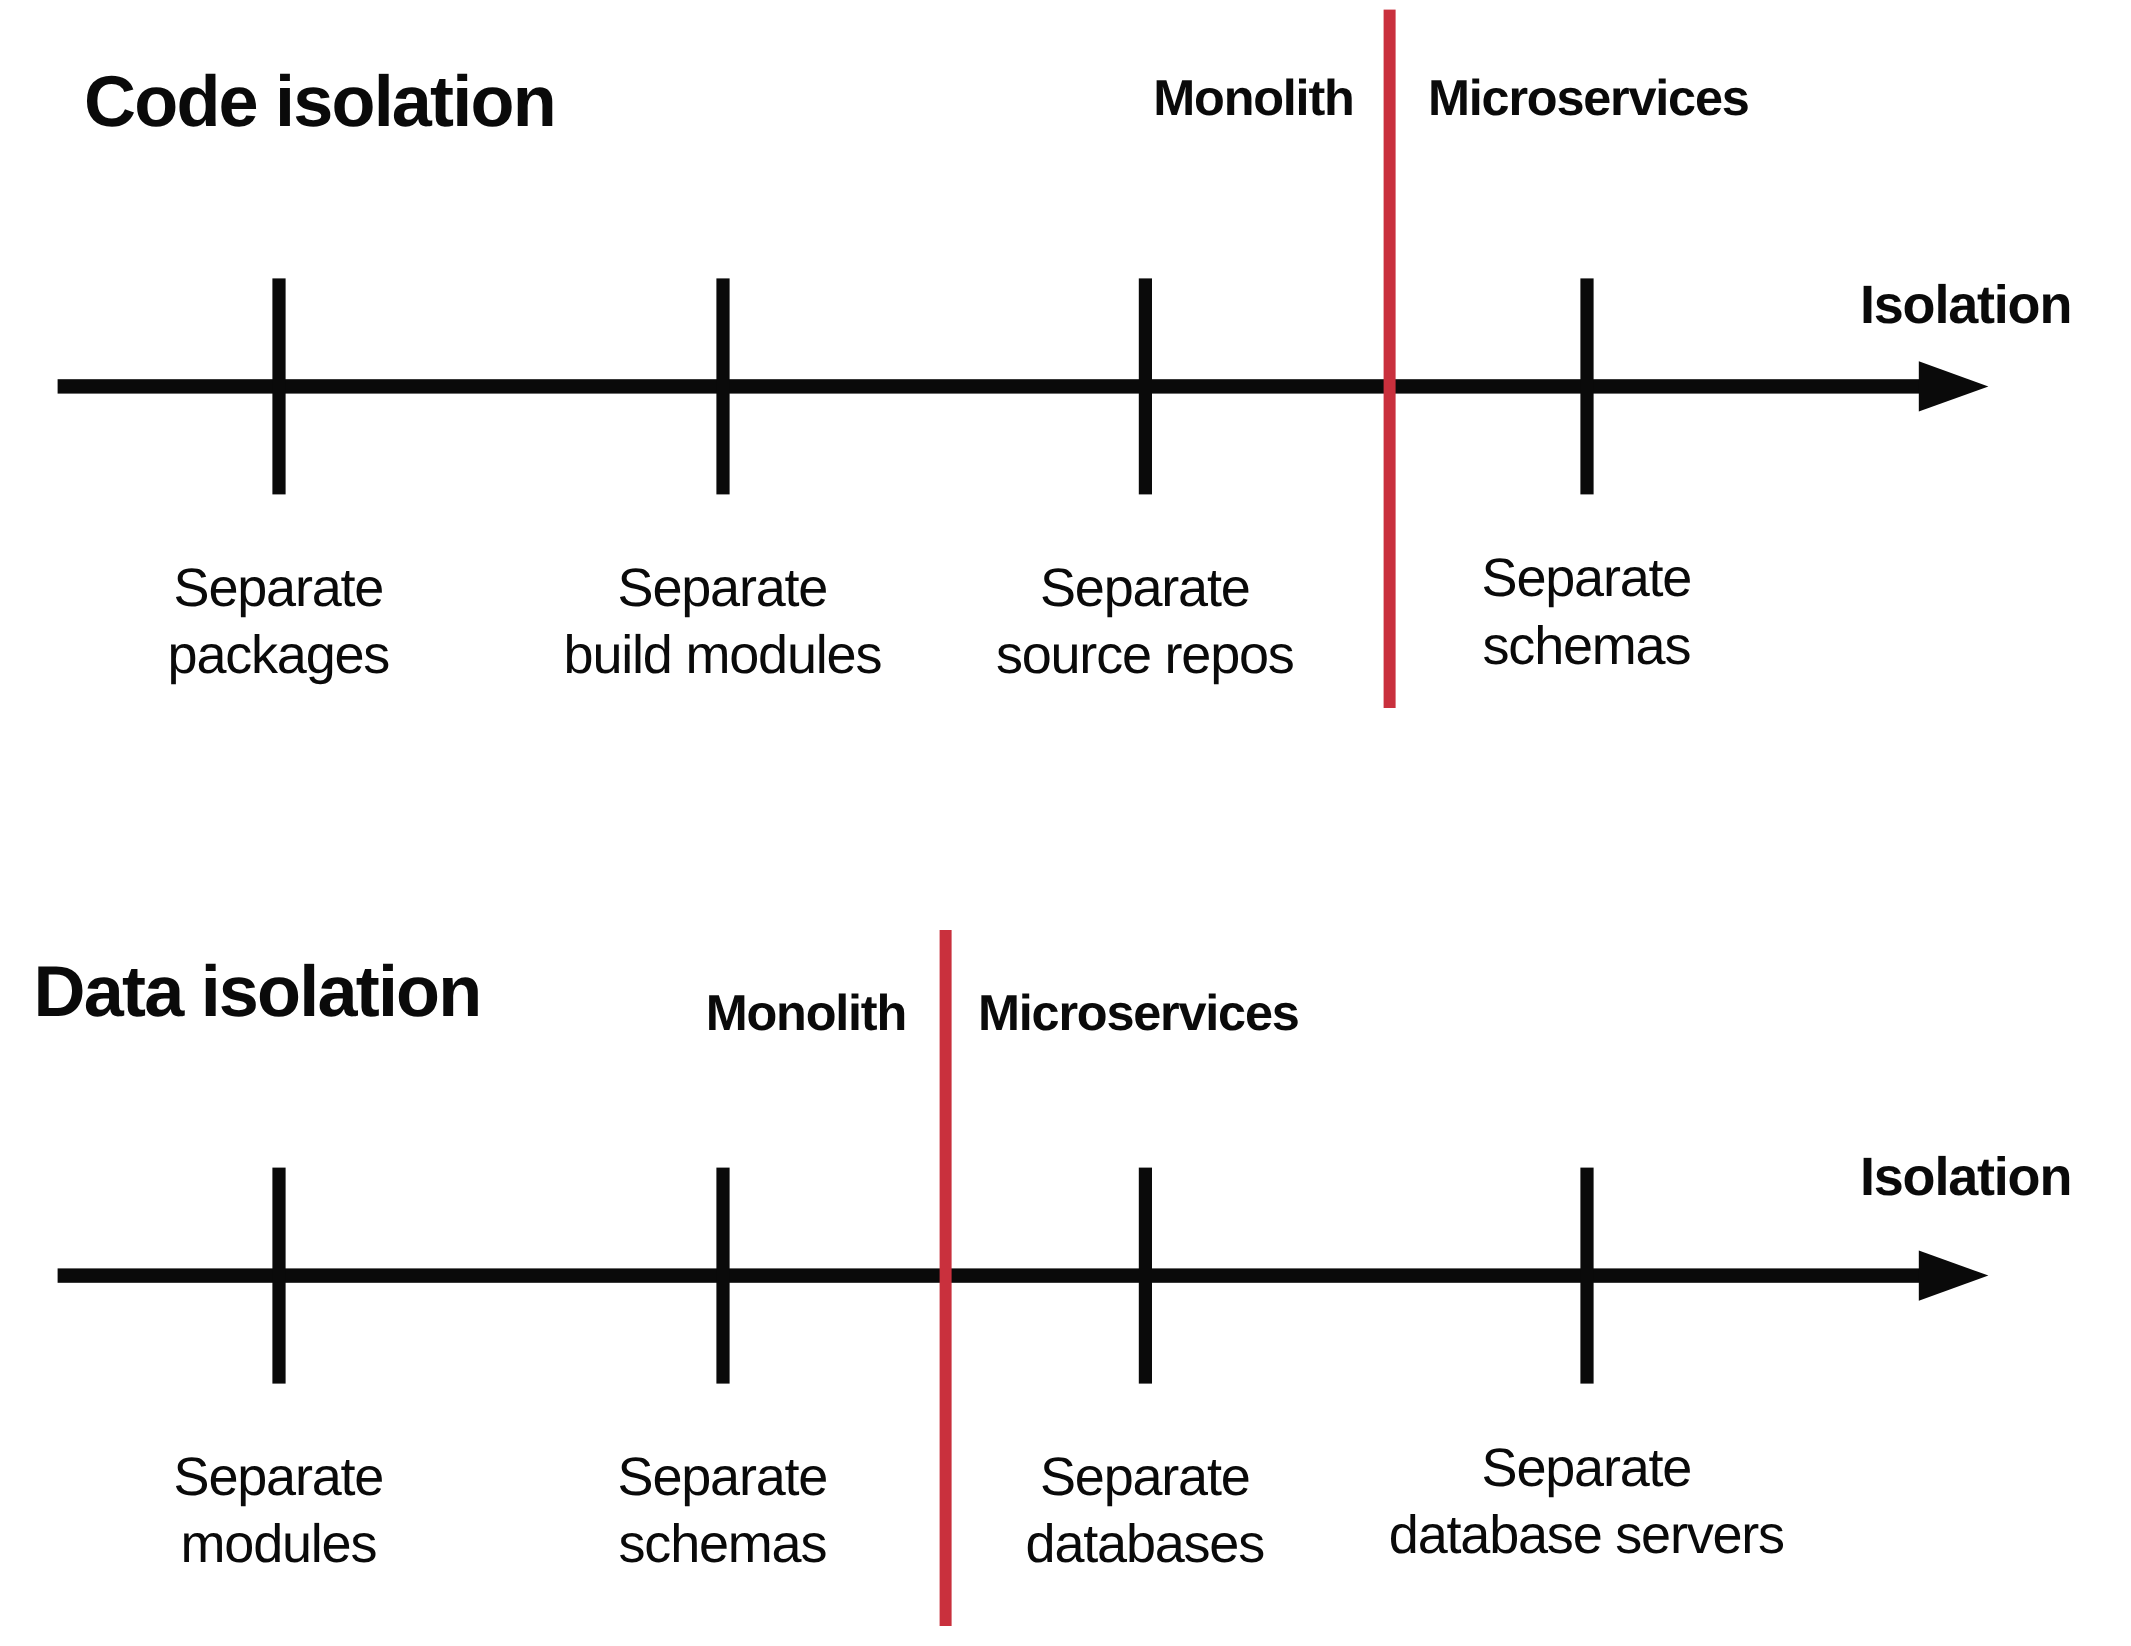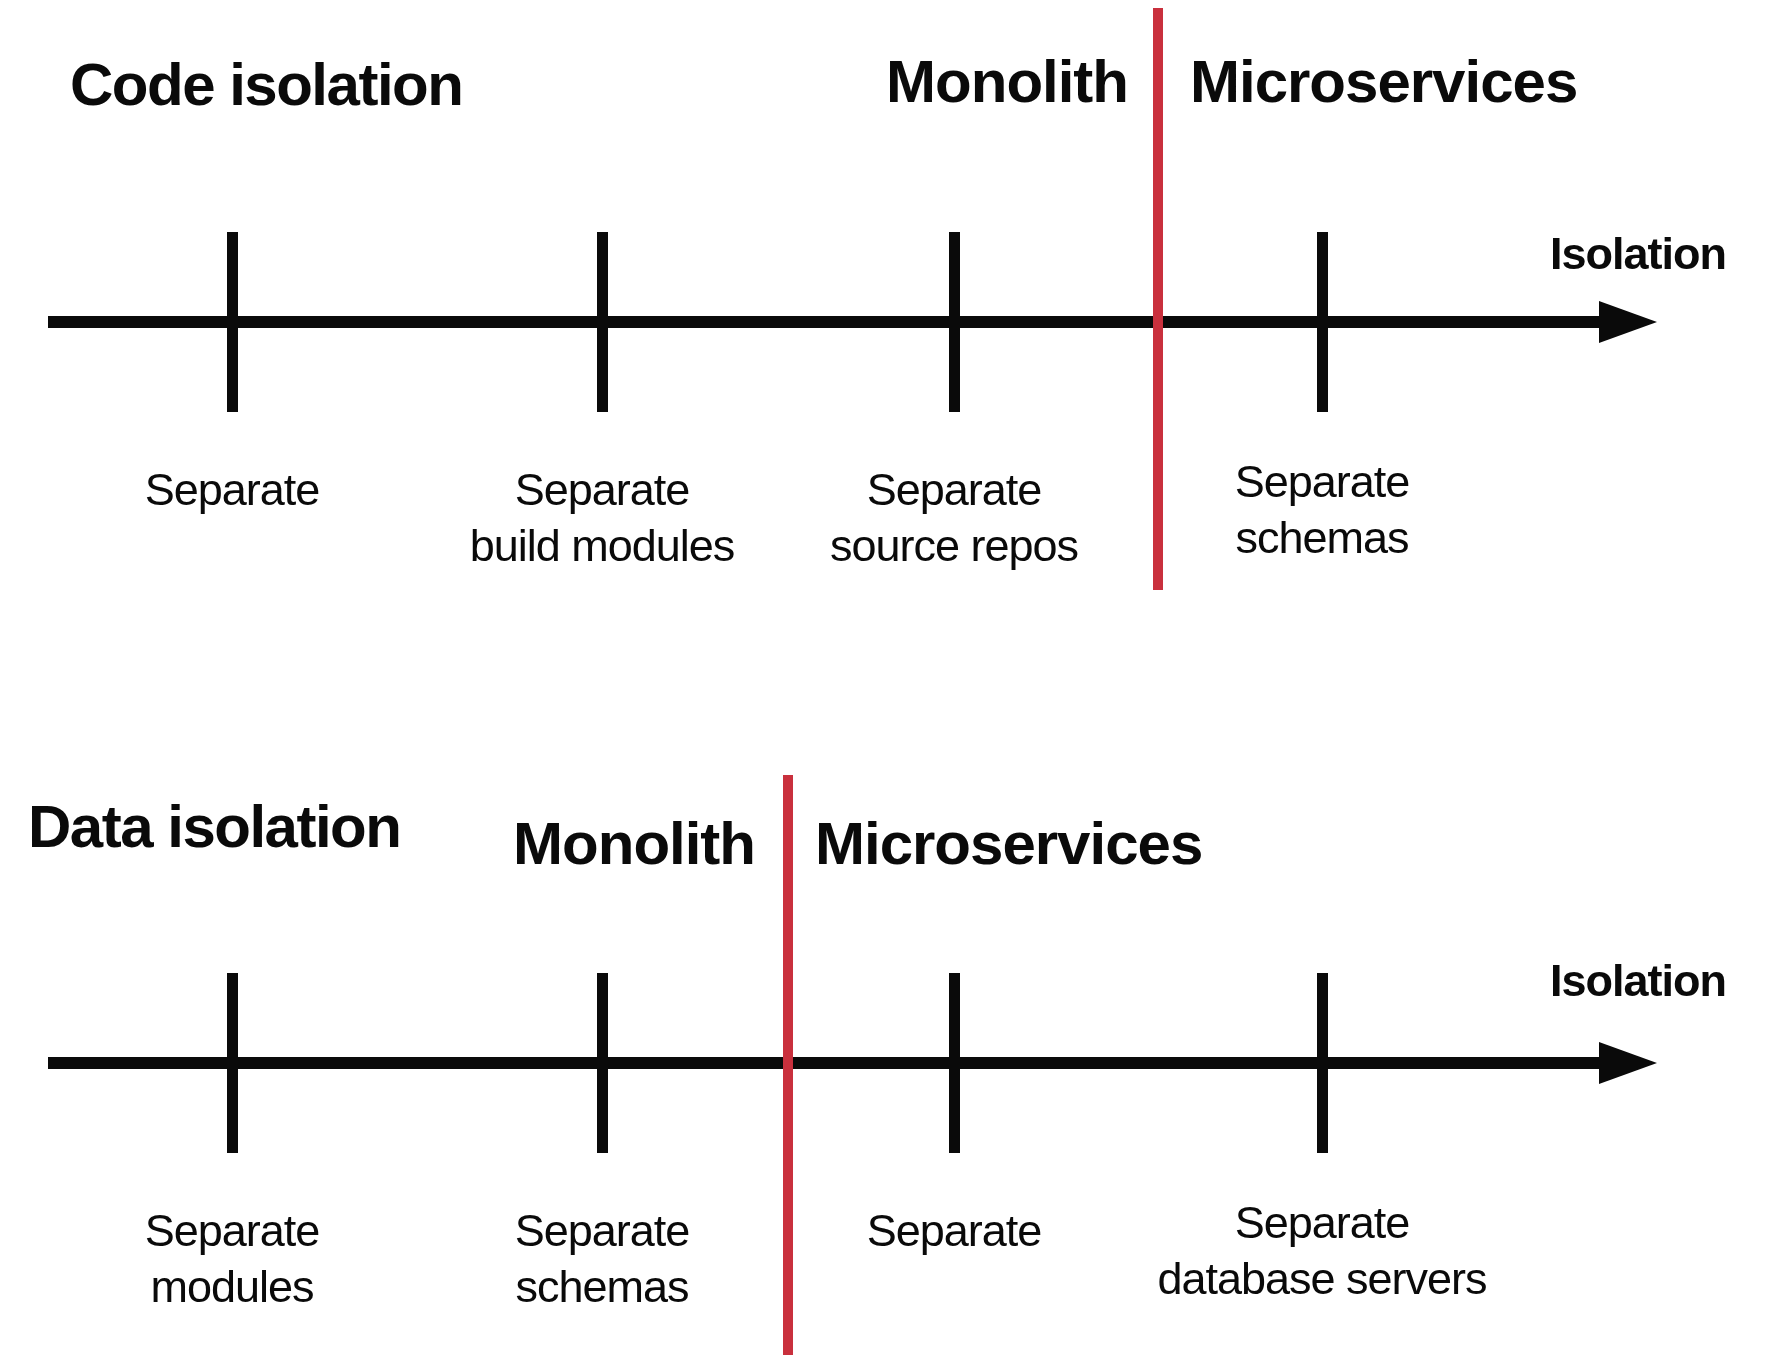--- a/index.html
+++ b/index.html
@@ -16,21 +16,21 @@
     font-family:"Liberation Sans","DejaVu Sans",sans-serif;
     color:var(--ink);
   }
   .abs{position:absolute;}
   .title{
     margin:0;
     font-size:60px;line-height:62px;font-weight:700;
     letter-spacing:-1.5px;white-space:nowrap;
   }
   .zone-label{
-    font-size:60px;line-height:48px;font-weight:700;
+    font-size:42px;line-height:48px;font-weight:700;
     letter-spacing:-1px;white-space:nowrap;
   }
   .axis-label{
     font-size:45px;line-height:48px;font-weight:700;
     letter-spacing:-1px;white-space:nowrap;
   }
   .divider{
     width:10px;background:var(--accent);
   }
   .axis-shaft{
@@ -67,20 +67,21 @@
     <div class="abs arrowhead" style="left:1599px;top:301px;"></div>
     <div class="abs axis-label" style="right:50px;top:230px;">Isolation</div>
 
     <div class="abs tick" style="left:227px;top:232px;"></div>
     <div class="abs tick" style="left:597px;top:232px;"></div>
     <div class="abs tick" style="left:949px;top:232px;"></div>
     <div class="abs tick" style="left:1317px;top:232px;"></div>
 
     <div class="abs tick-label" style="left:52px;top:462px;">
       <span>Separate</span>
+      <span>packages</span>
     </div>
     <div class="abs tick-label" style="left:422px;top:462px;">
       <span>Separate</span>
       <span>build modules</span>
     </div>
     <div class="abs tick-label" style="left:774px;top:462px;">
       <span>Separate</span>
       <span>source repos</span>
     </div>
     <div class="abs tick-label" style="left:1142px;top:454px;">
@@ -109,20 +110,21 @@
     <div class="abs tick-label" style="left:52px;top:1203px;">
       <span>Separate</span>
       <span>modules</span>
     </div>
     <div class="abs tick-label" style="left:422px;top:1203px;">
       <span>Separate</span>
       <span>schemas</span>
     </div>
     <div class="abs tick-label" style="left:774px;top:1203px;">
       <span>Separate</span>
+      <span>databases</span>
     </div>
     <div class="abs tick-label" style="left:1142px;top:1195px;">
       <span>Separate</span>
       <span>database servers</span>
     </div>
 
     <div class="abs divider" style="left:783px;top:775px;height:580px;"></div>
   </section>
 
 </div>

